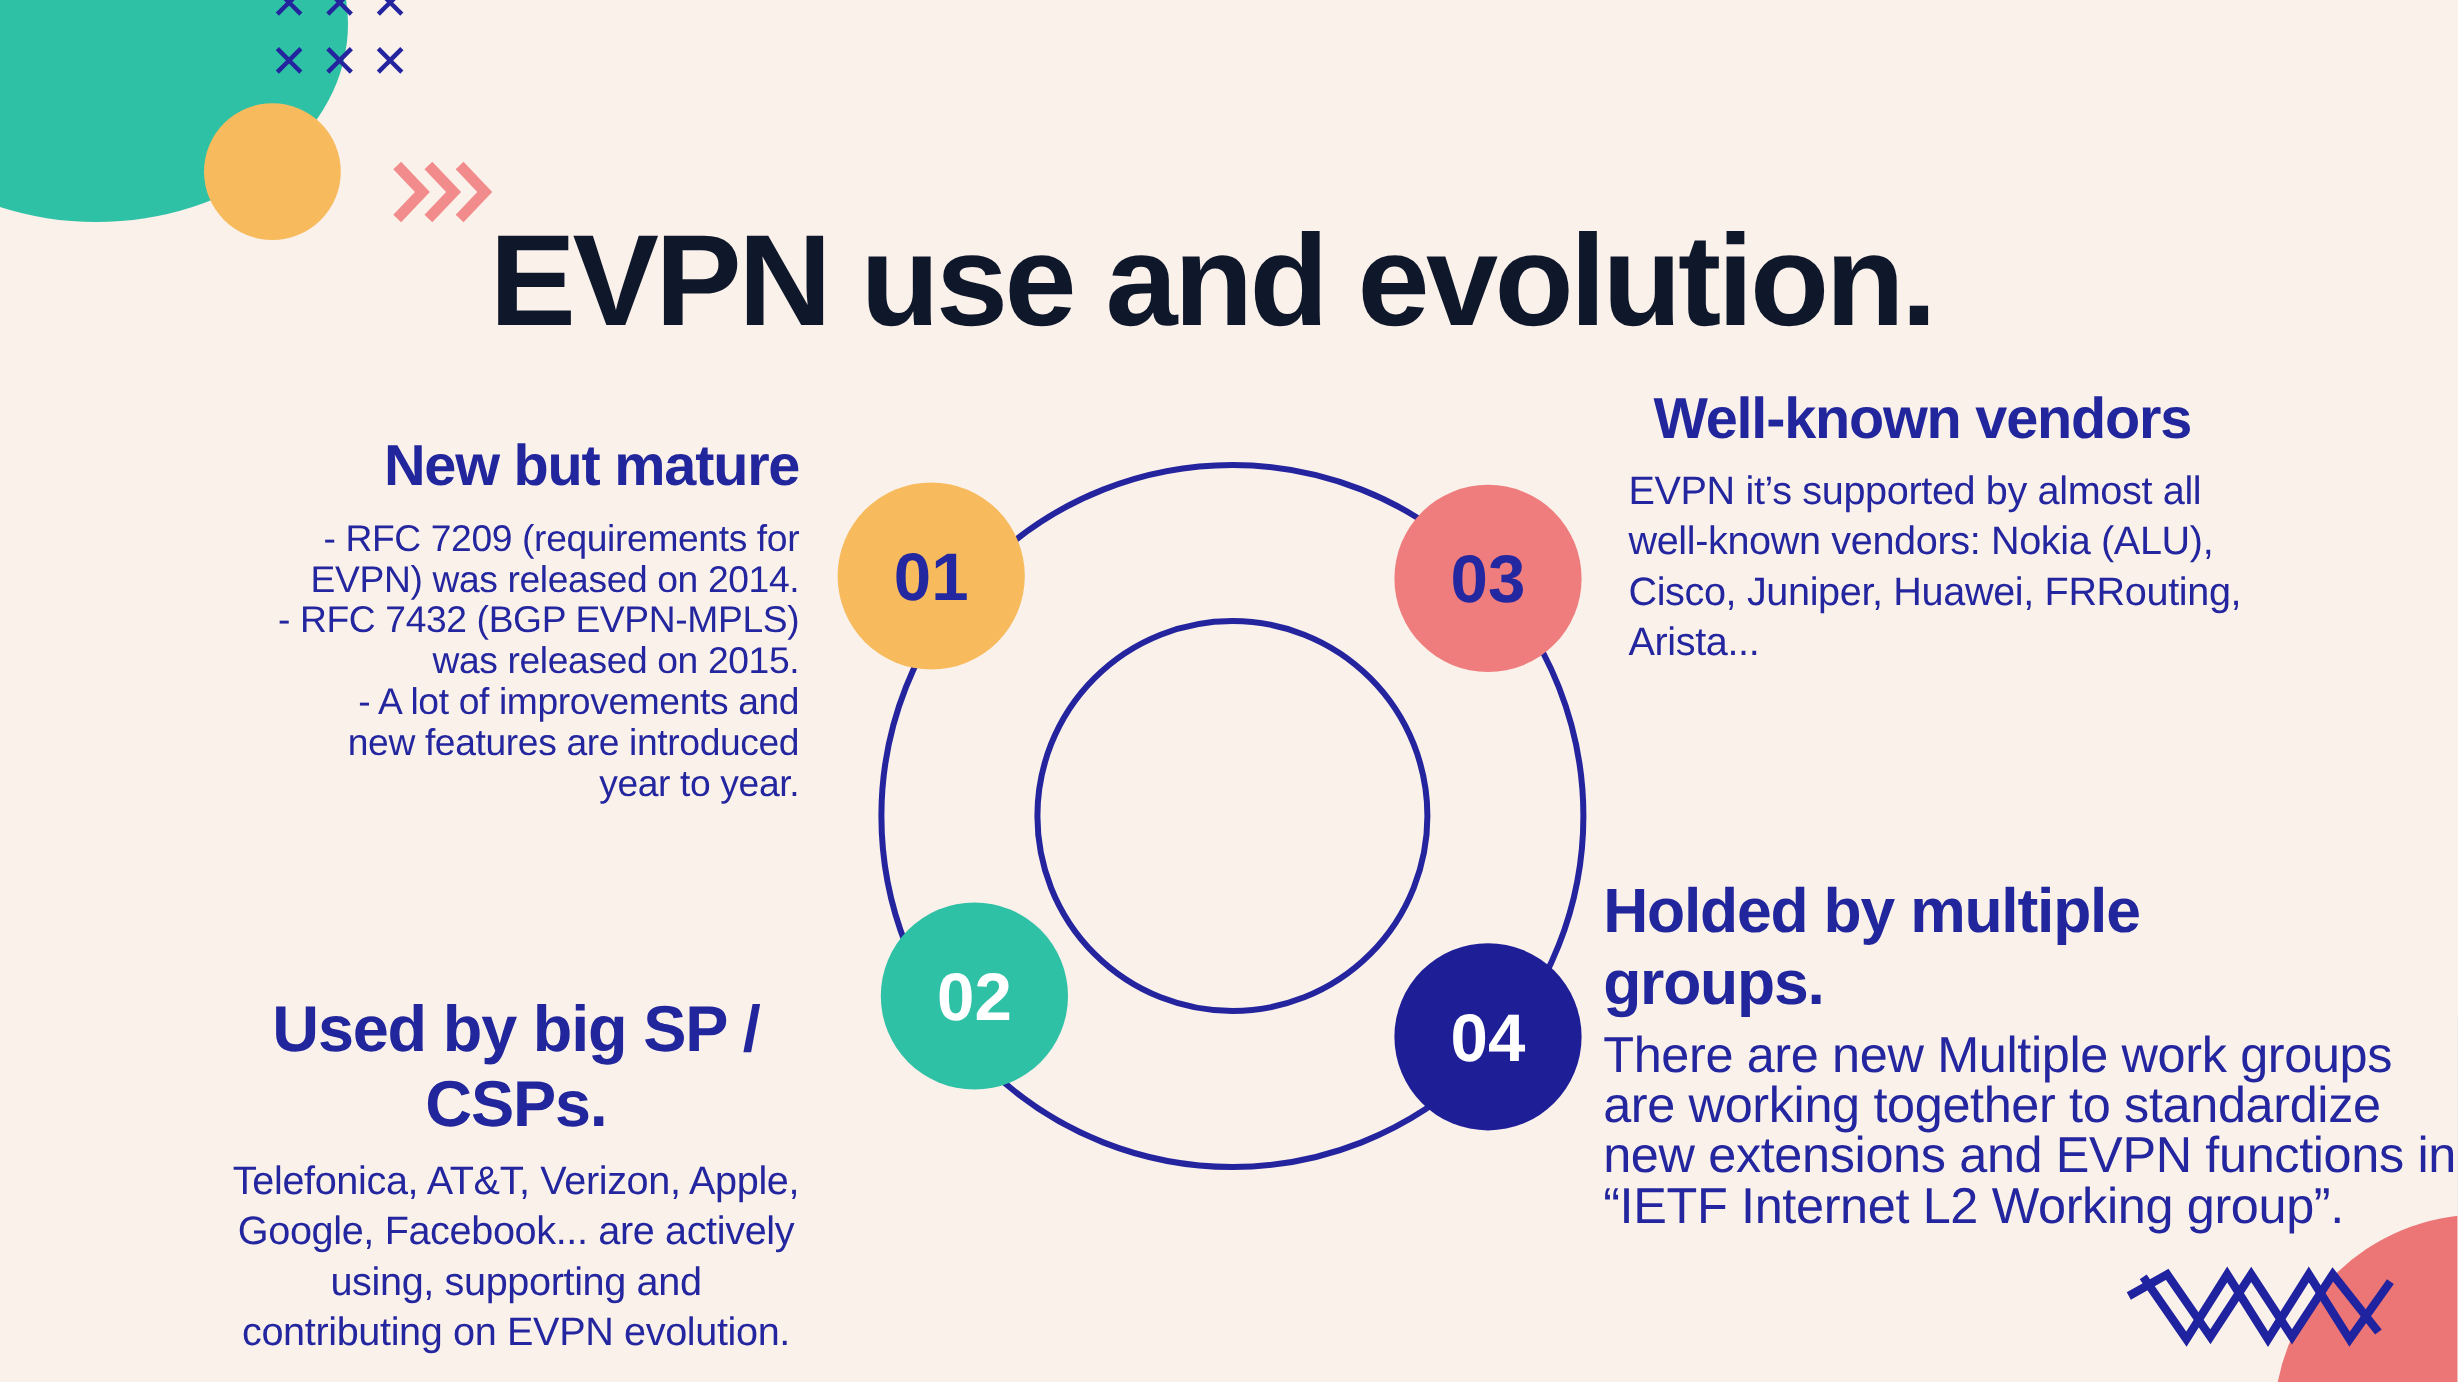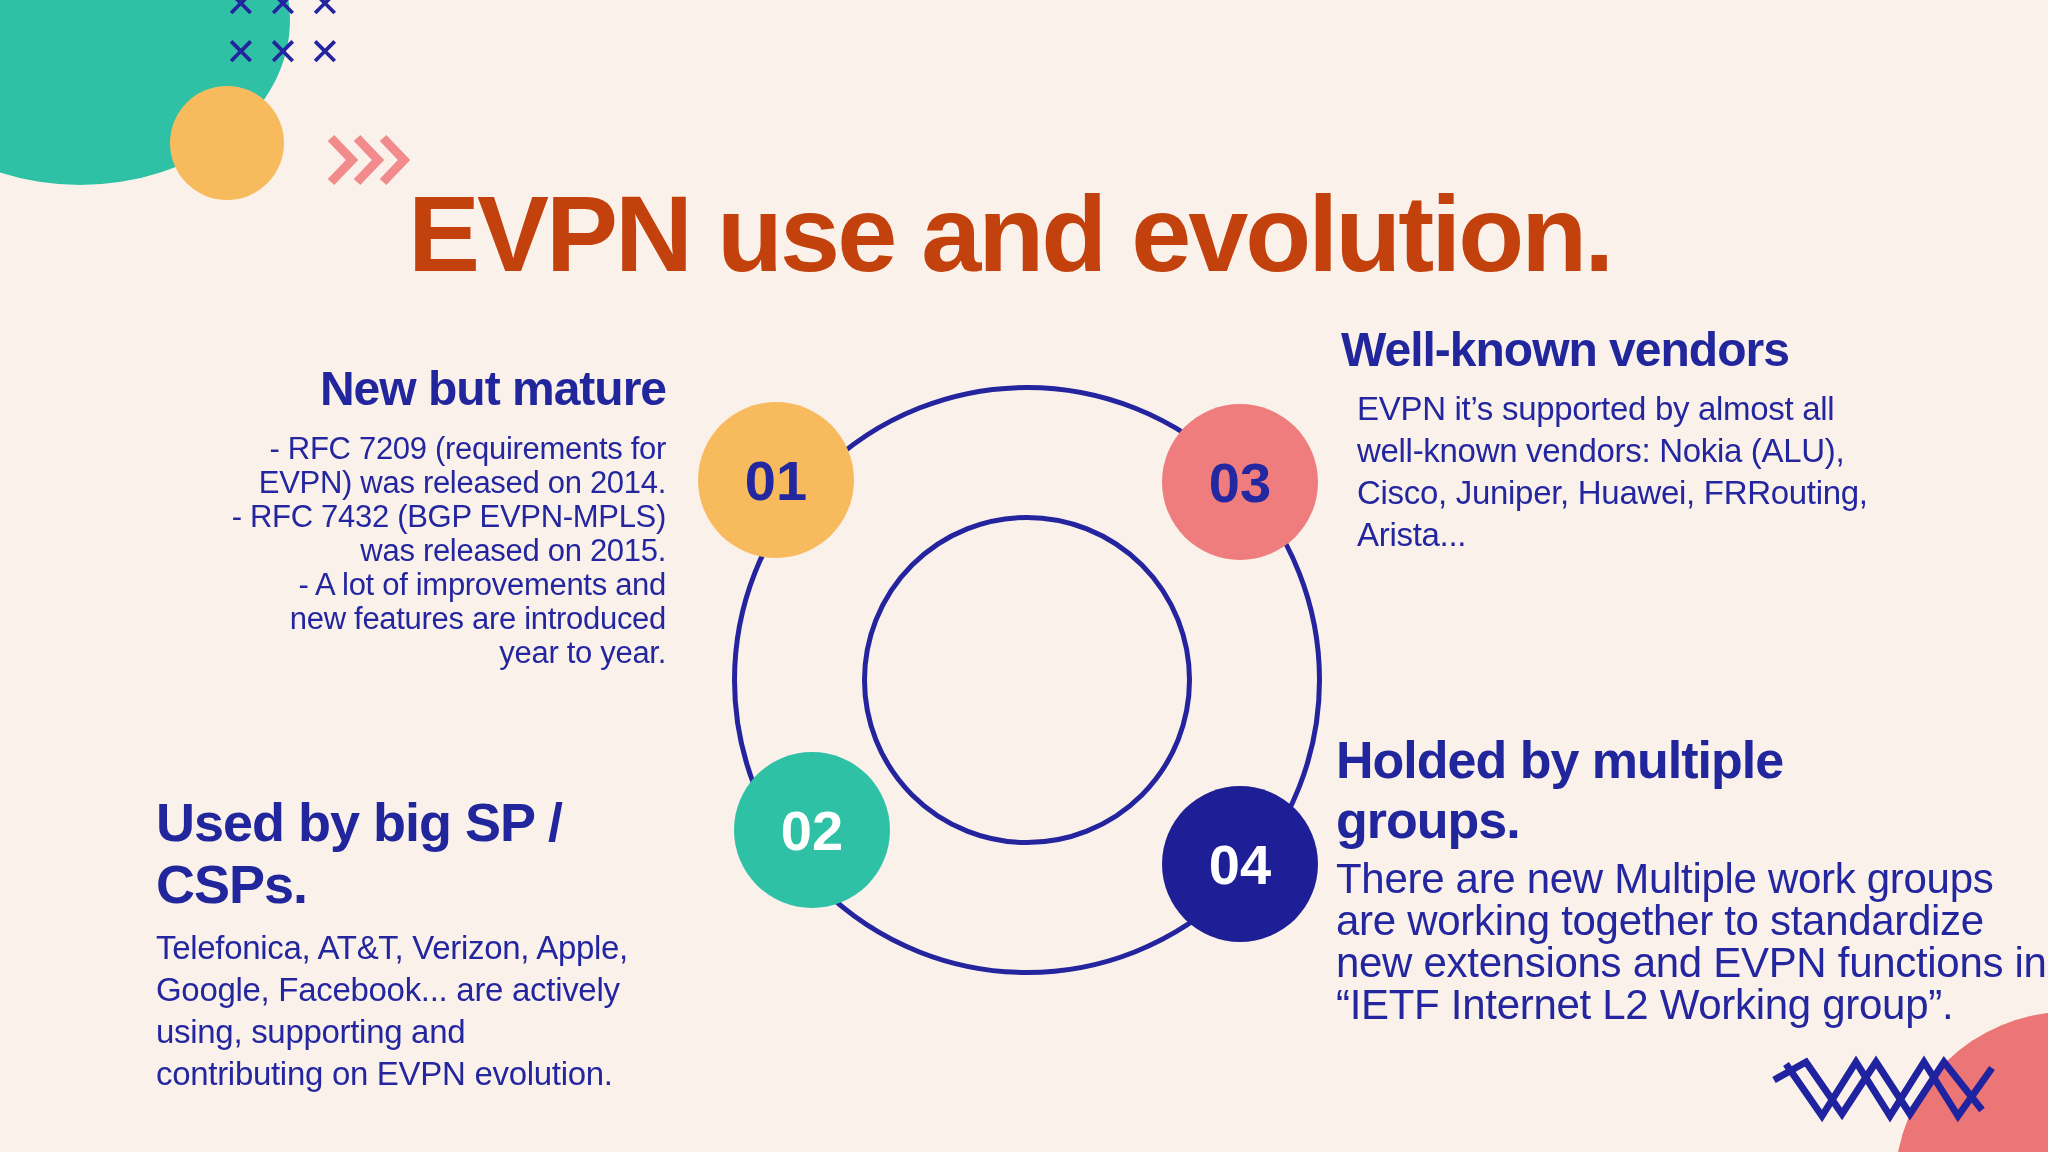--- a/index.html
+++ b/index.html
@@ -21,21 +21,21 @@
   .x-grid span{display:flex; align-items:center; justify-content:center;
     font-size:38px; font-weight:bold; color:#23249e; line-height:1;}
   .chevrons{left:327px; top:134px;}
   .zigzag{left:1768px; top:1046px;}
   .coral-corner{left:1895px; top:1012px; width:345px; height:345px;
     background:#ec7576; border-radius:50%;}
 
   
   .title{left:408px; top:104px; width:1350px;
     font-size:108px; line-height:116px; font-weight:800;
-    letter-spacing:-3px; color:#c2410c; white-space:nowrap;}
+    letter-spacing:-3px; color:#0f172a; white-space:nowrap;}
 
   
   .ring{border:5px solid #23249e; border-radius:50%; background:transparent;}
   .ring-outer{left:732px; top:385px; width:580px; height:580px;}
   .ring-inner{left:862px; top:515px; width:320px; height:320px;}
   .node{width:156px; height:156px; border-radius:50%;
     display:flex; align-items:center; justify-content:center;
     font-size:56px; font-weight:bold; letter-spacing:0px;}
   .node-01{left:698px; top:402px; background:#f7bb5d; color:#2328a0;}
   .node-03{left:1162px; top:404px; background:#ef7d7d; color:#2328a0;}
@@ -44,26 +44,26 @@
 
   
   .block h2{margin:0; font-weight:bold; letter-spacing:-1px; color:#22269c;}
   .block .body{letter-spacing:-0.3px;}
   .block .body div{white-space:nowrap;}
 
   .block-1{left:166px; top:360px; width:500px; text-align:right;}
   .block-1 h2{font-size:48px; line-height:58px;}
   .block-1 .body{margin-top:14px; font-size:31px; line-height:34px;}
 
-  .block-2{left:156px; top:791px; width:548px; text-align:left;}
+  .block-2{left:156px; top:827px; width:548px; text-align:center;}
   .block-2 h2{font-size:54px; line-height:62px;}
   .block-2 .body{margin-top:12px; font-size:33px; line-height:42px;}
 
   .block-3{left:1341px; top:322px; width:560px; text-align:left;}
-  .block-3 h2{font-size:48px; line-height:56px;}
+  .block-3 h2{font-size:48px; line-height:56px;margin-left:37px;}
   .block-3 .body{margin-top:10px; padding-left:16px; font-size:33px; line-height:42px;}
 
   .block-4{left:1336px; top:730px; width:600px; text-align:left;}
   .block-4 h2{font-size:52px; line-height:60px;}
   .block-4 .body{margin-top:8px; font-size:42px; line-height:42px;text-align:right;}
 </style>
 </head>
 <body>
 
 <div class="slide">

